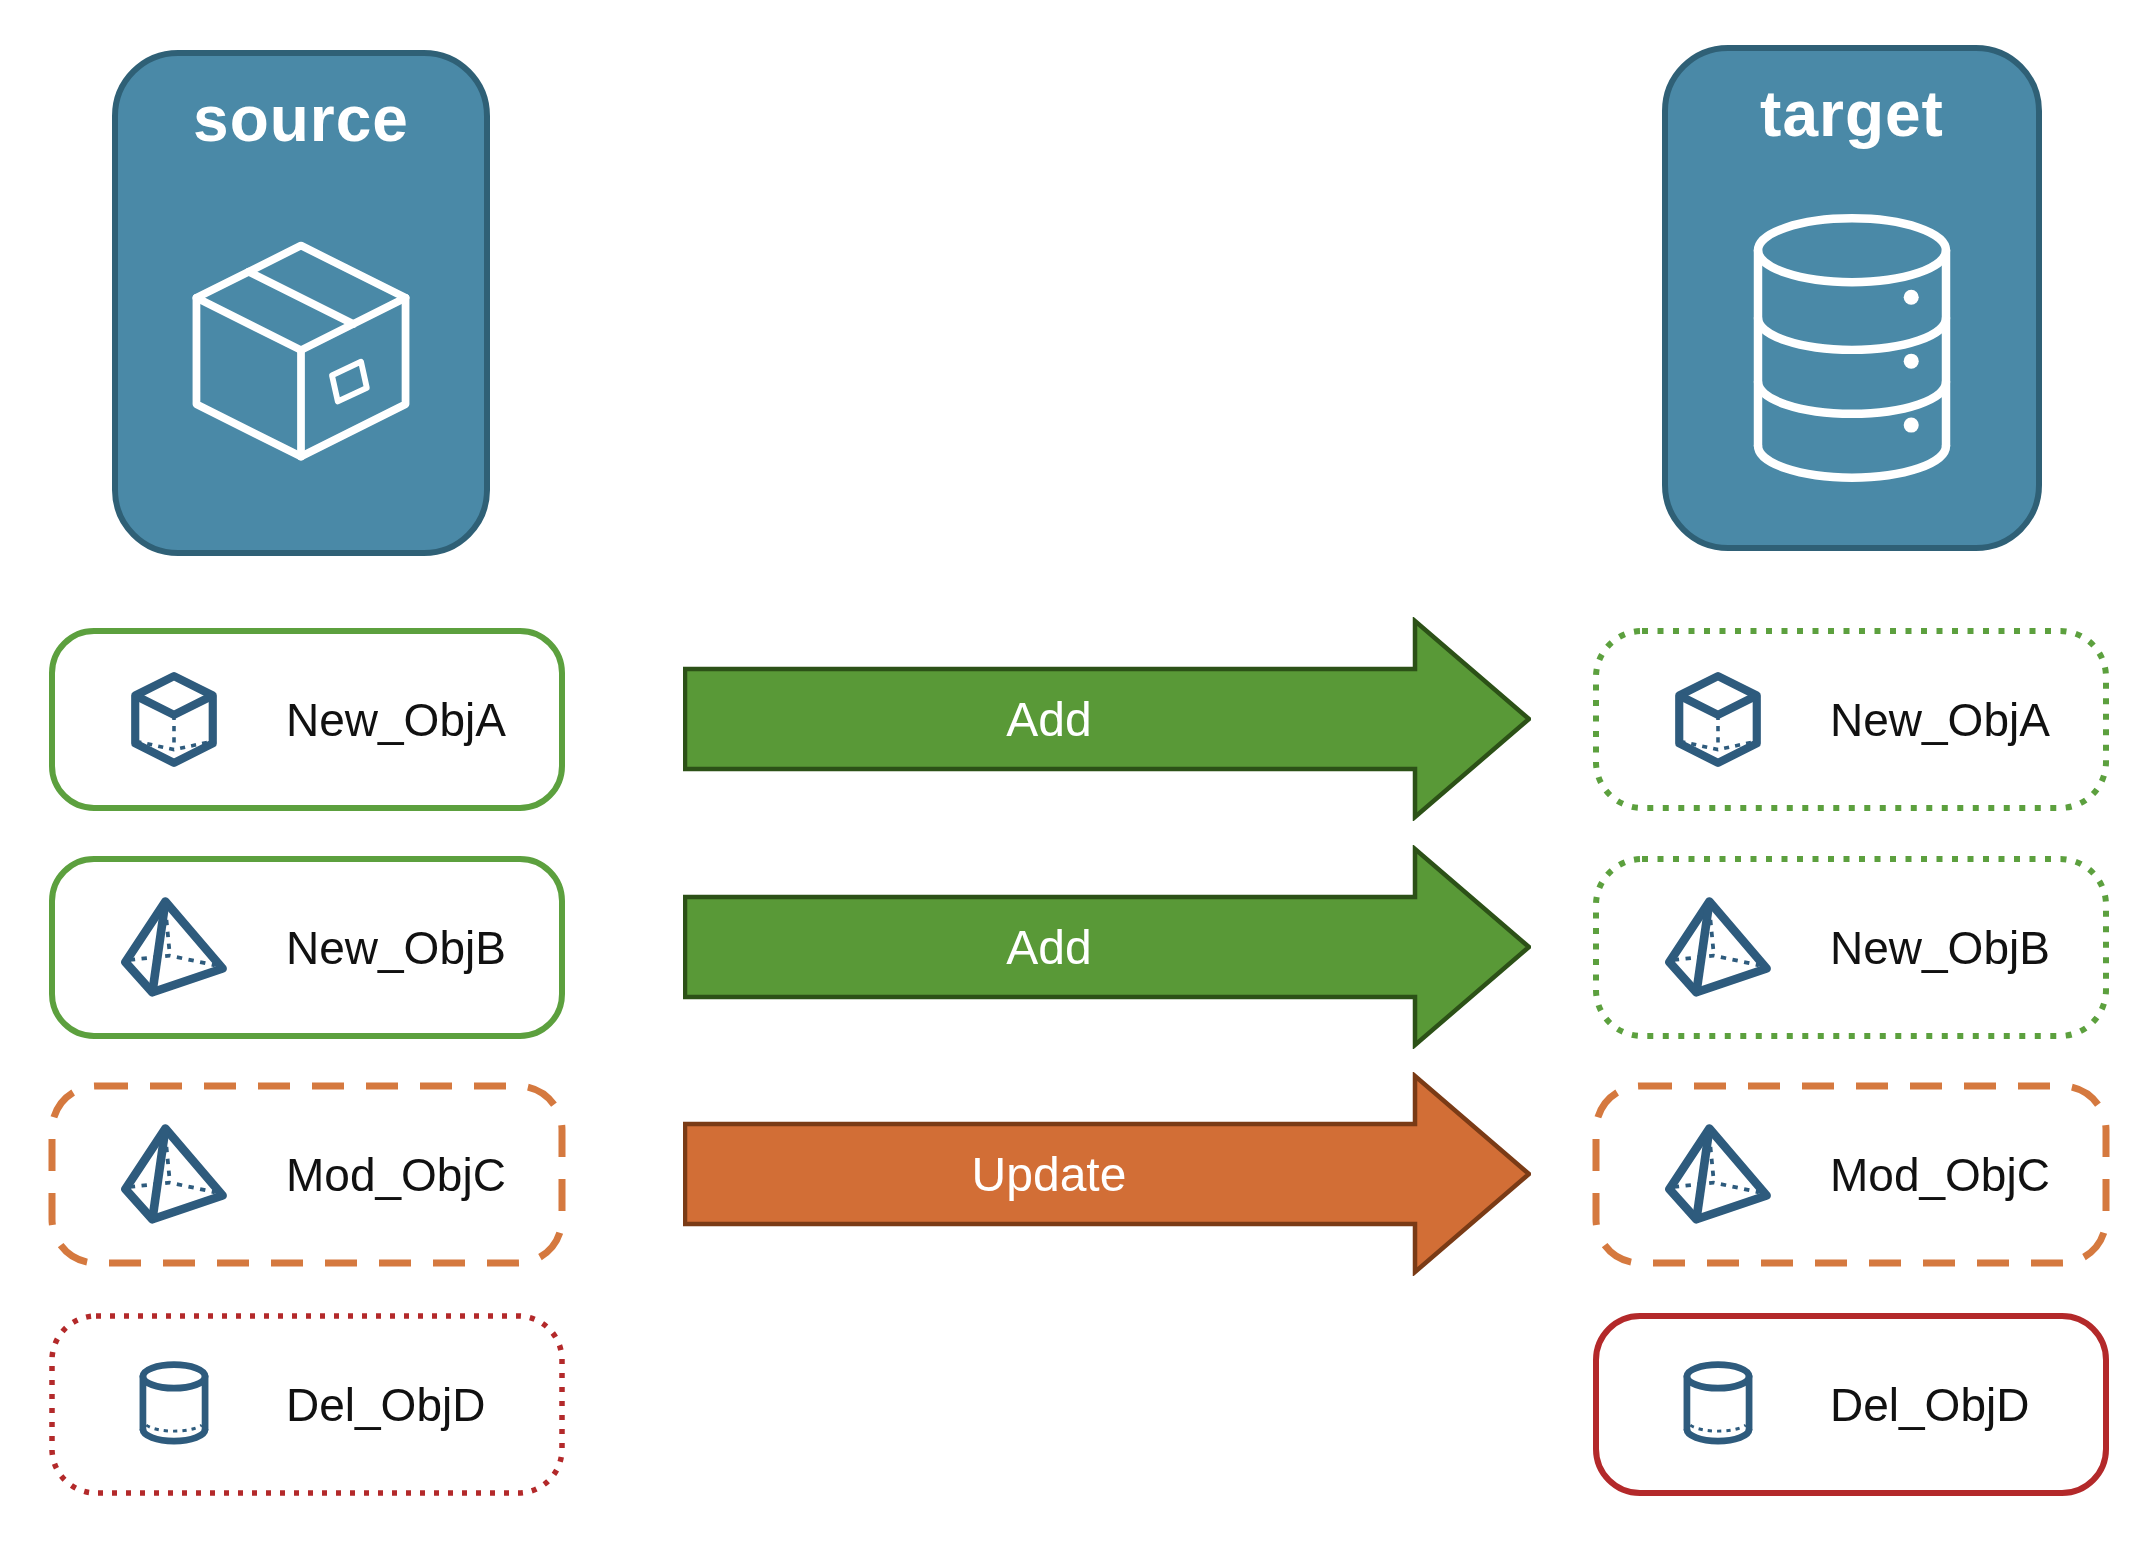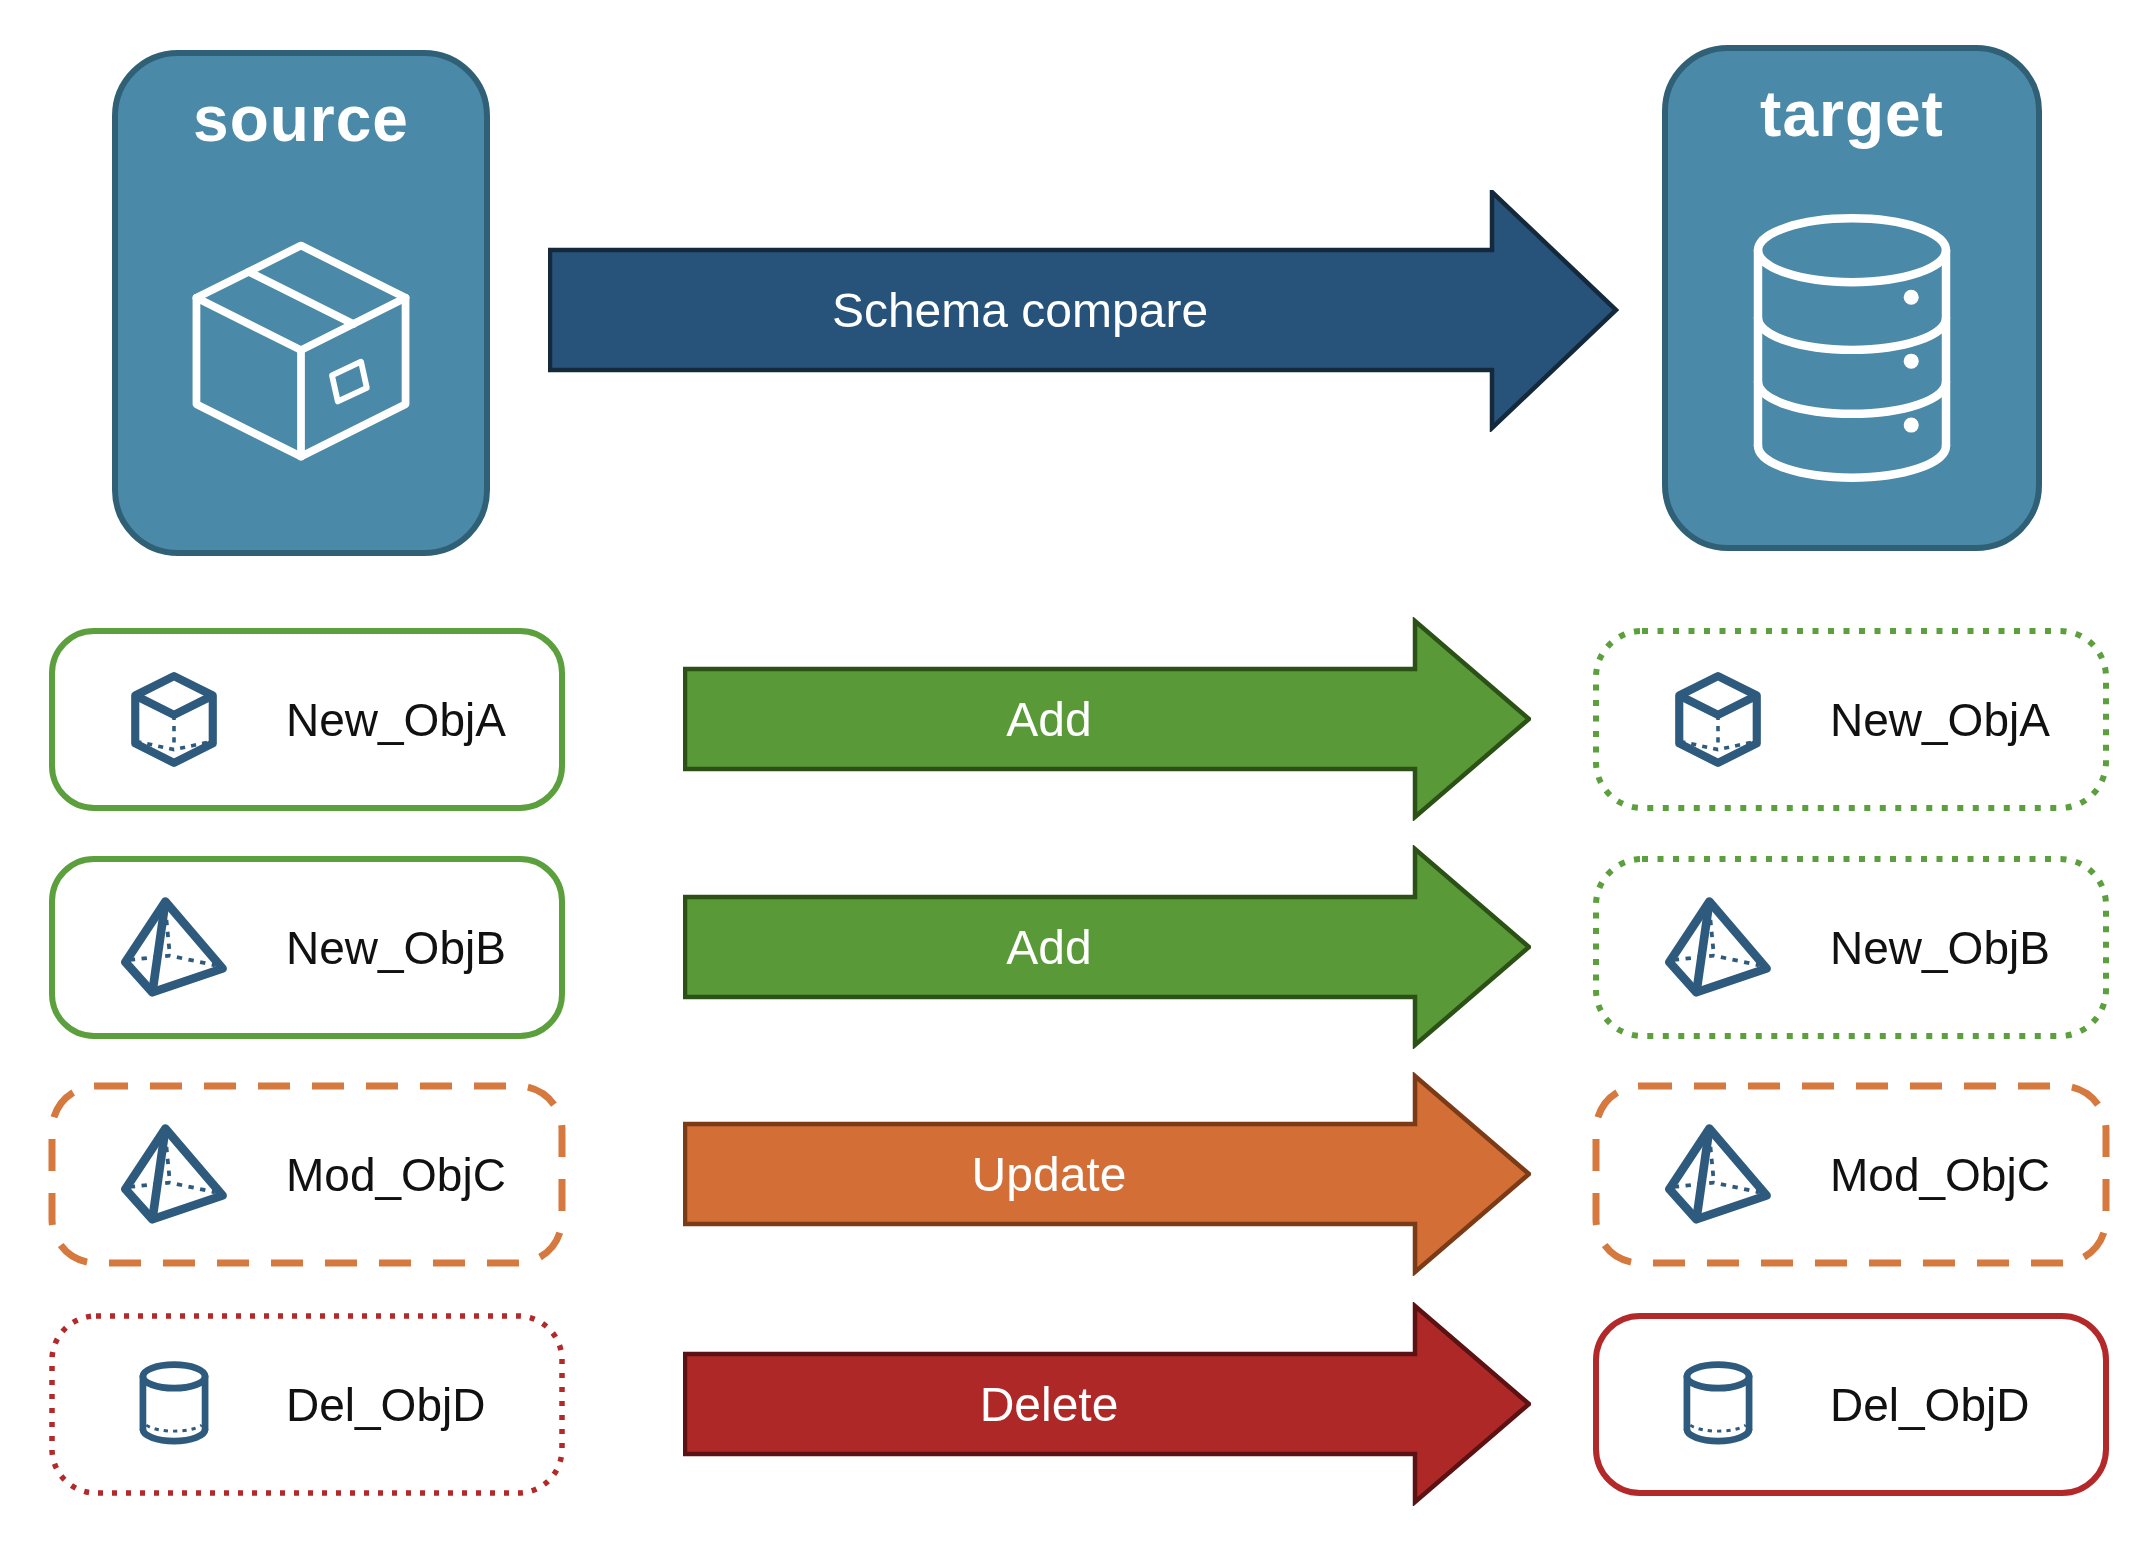--- a/index.html
+++ b/index.html
@@ -72,26 +72,20 @@
         <path d="M20 254 A100 34 0 0 0 220 254"></path>
         <path d="M20 118 A100 34 0 0 0 220 118"></path>
         <path d="M20 186 A100 34 0 0 0 220 186"></path>
         <circle cx="183" cy="96" r="8" fill="#FFFFFF" stroke="none"></circle>
         <circle cx="183" cy="164" r="8" fill="#FFFFFF" stroke="none"></circle>
         <circle cx="183" cy="232" r="8" fill="#FFFFFF" stroke="none"></circle>
       </svg>
     </div>
   </div>
 
-  <div class="arrow-wrap" style="left:548px;top:190px;width:1072px;height:242px;">
-    <svg width="1072" height="242" viewBox="0 0 1072 242">
-      <polygon points="2,60 944,60 944,2 1068,120 944,238 944,180 2,180" style="fill:var(--navy_fill);stroke:var(--navy_border);" stroke-width="4.5" stroke-linejoin="miter"></polygon>
-    </svg>
-    <div class="arrow-label big-arrow-label">Schema compare</div>
-  </div>
 
   <div class="objbox" style="left:48px;top:627px;">
     <svg class="border-rect" width="518" height="185">
         <rect x="4" y="4" width="510" height="177" rx="42" fill="#fff" style="stroke:var(--green_outline)" stroke-width="6"></rect>
       </svg>
     <div class="content">
       <div class="iconwrap">
         <svg width="102" height="102" viewBox="0 0 100 100" fill="none" style="stroke:var(--icon_stroke)">
           <path stroke-width="8" stroke-linejoin="round" d="M50 7 L88 26 L88 73 L50 92 L12 73 L12 26 Z"></path>
           <path stroke-width="8" stroke-linejoin="round" d="M12 26 L50 45 L88 26"></path>
@@ -220,26 +214,20 @@
           <path stroke-width="8" stroke-linecap="round" d="M13 21 V84"></path>
           <path stroke-width="8" stroke-linecap="round" d="M87 21 V84"></path>
           <path stroke-width="8" d="M13 84 A37 14 0 0 0 87 84"></path>
           <path stroke-width="3.5" stroke-dasharray="5 6" d="M17 79 A37 13 0 0 0 83 79"></path>
         </svg>
       </div>
       <div class="obj-label">Del_ObjD</div>
     </div>
   </div>
 
-  <div class="arrow-wrap" style="left:683px;top:1302px;width:848px;height:204px;">
-    <svg width="848" height="204" viewBox="0 0 848 204">
-      <polygon points="2,52 732,52 732,4 846,102 732,200 732,152 2,152" style="fill:var(--red_fill);stroke:var(--red_border);" stroke-width="4.5"></polygon>
-    </svg>
-    <div class="arrow-label row-arrow-label">Delete</div>
-  </div>
 
   <div class="objbox" style="left:1592px;top:1312px;">
     <svg class="border-rect" width="518" height="185">
         <rect x="4" y="4" width="510" height="177" rx="44" fill="#fff" style="stroke:var(--red_outline)" stroke-width="6"></rect>
       </svg>
     <div class="content">
       <div class="iconwrap">
         <svg width="84" height="100" viewBox="0 0 100 110" fill="none" style="stroke:var(--icon_stroke)">
           <ellipse cx="50" cy="21" rx="37" ry="14" stroke-width="8"></ellipse>
           <path stroke-width="8" stroke-linecap="round" d="M13 21 V84"></path>

